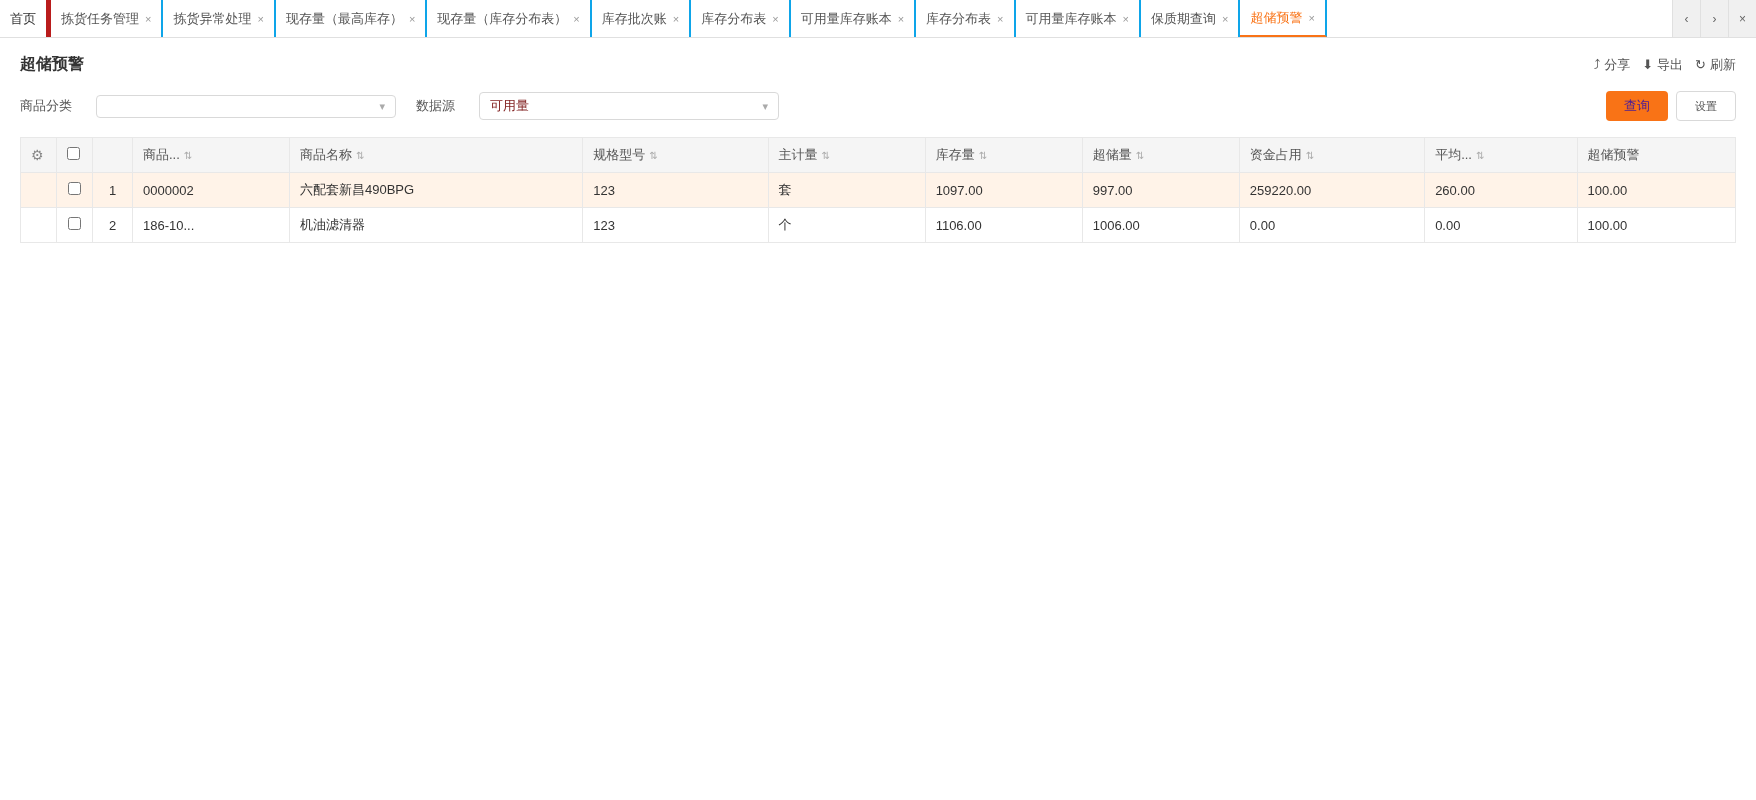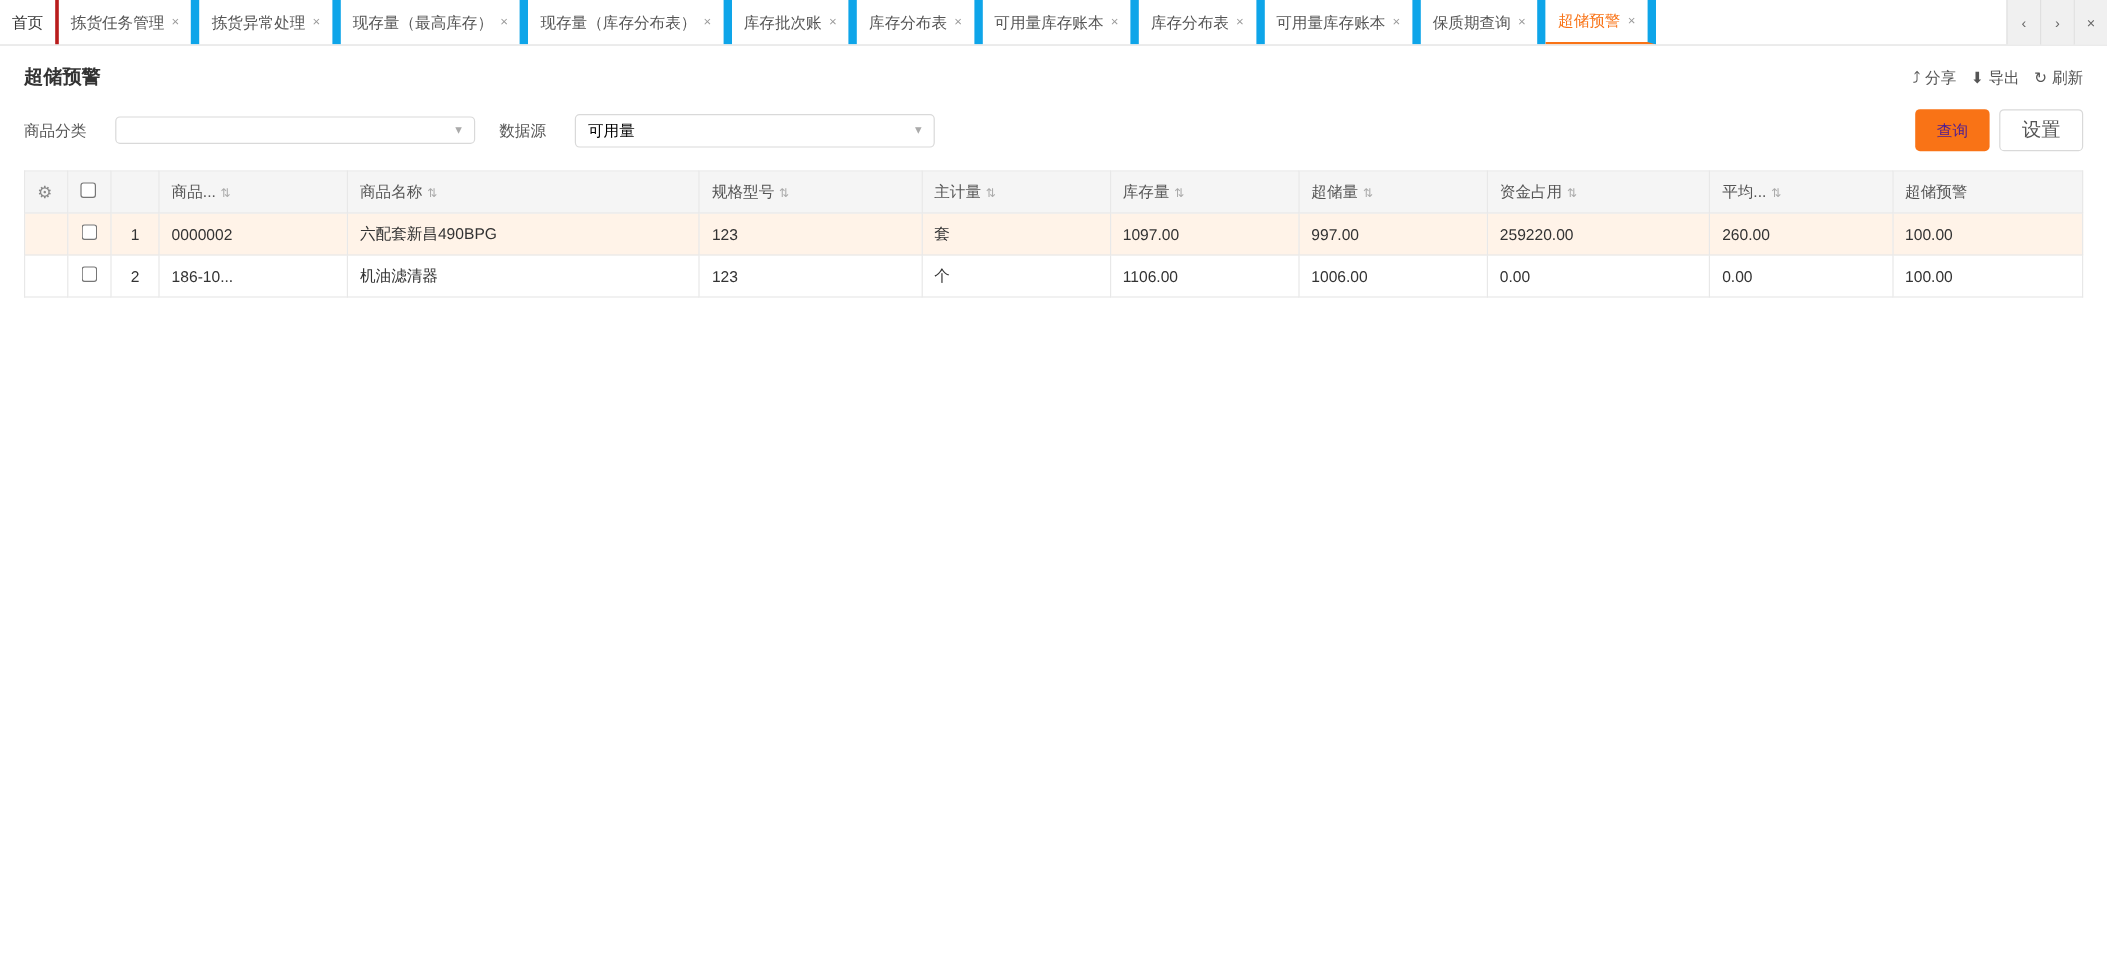--- a/index.html
+++ b/index.html
@@ -17,38 +17,38 @@
     }
     .nav-item {
       display: flex;
       align-items: center;
       padding: 0 10px;
       height: 100%;
       white-space: nowrap;
       cursor: pointer;
       font-size: 13px;
       color: #555;
-      border-right: 7px solid #0ea5e9;
+      border-right: 2px solid #0ea5e9;
       gap: 4px;
     }
     .nav-item.active {
       background: #fff;
       color: #f97316;
       border-bottom: 2px solid #f97316;
     }
     .nav-item .close-x {
       font-size: 11px;
       color: #999;
       margin-left: 2px;
       cursor: pointer;
     }
     .nav-item.home {
       color: #333;
       font-weight: 500;
-      border-right: 3px solid #b91c1c;
+      border-right: 5px solid #b91c1c;
     }
     .nav-arrow {
       width: 28px;
       height: 38px;
       display: flex;
       align-items: center;
       justify-content: center;
       cursor: pointer;
       background: #f0f0f0;
       border-left: 1px solid #e0e0e0;
@@ -137,21 +137,21 @@
       cursor: pointer;
       font-size: 13px;
     }
     .btn-settings {
       background: #fff;
       color: #555;
       border: 1px solid #d9d9d9;
       border-radius: 4px;
       padding: 6px 18px;
       cursor: pointer;
-      font-size: 16px;
+      font-size: 11px;
     }
 
     
     .data-table {
       width: 100%;
       border-collapse: collapse;
       font-size: 13px;
     }
     .data-table th {
       background: #f5f5f5;
@@ -270,21 +270,21 @@
     <div class="filter-group">
       <span class="filter-label">商品分类</span>
       <div class="filter-select" style="min-width:300px;">
         <span style="color:#ccc;"></span>
         <span class="chevron">▾</span>
       </div>
     </div>
     <div class="filter-group">
       <span class="filter-label">数据源</span>
       <div class="filter-select" style="min-width:300px;">
-        <span style="color:#000000;">可用量</span>
+        <span style="color:#7f1d1d;">可用量</span>
         <span class="chevron">▾</span>
       </div>
     </div>
     <div class="filter-actions">
       <button class="btn-query">查询</button>
       <button class="btn-settings">设置</button>
     </div>
   </div>
 
   <table class="data-table">

